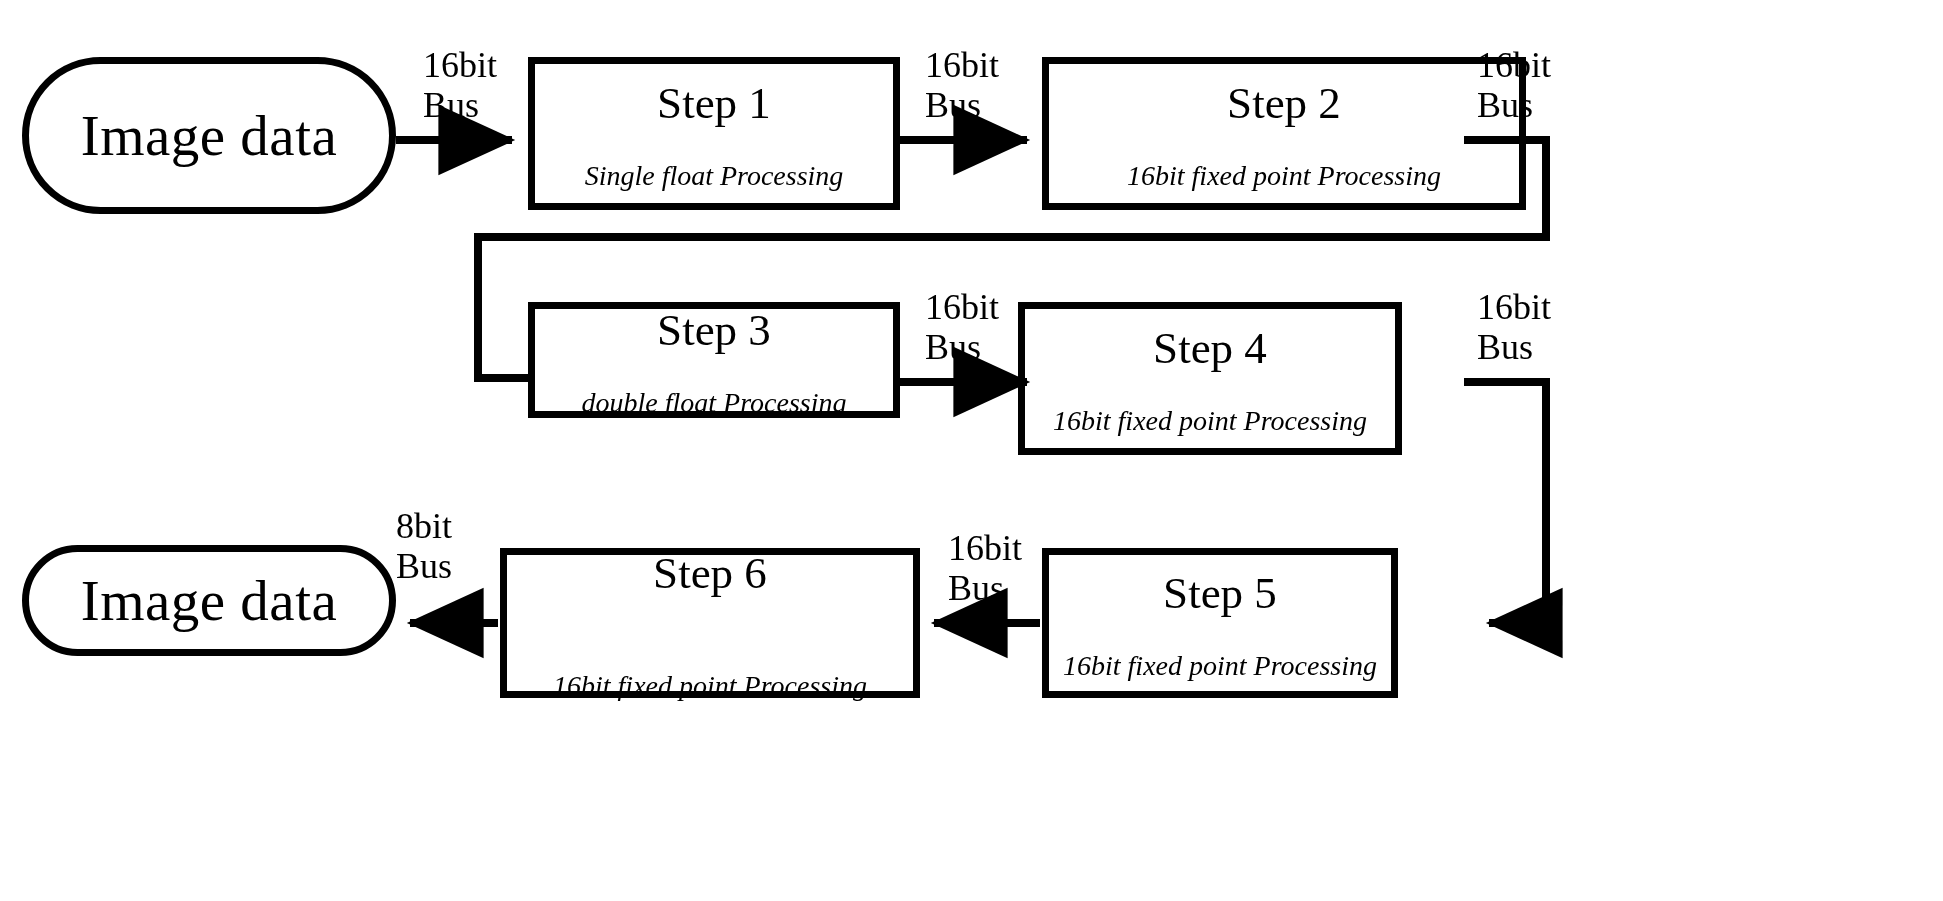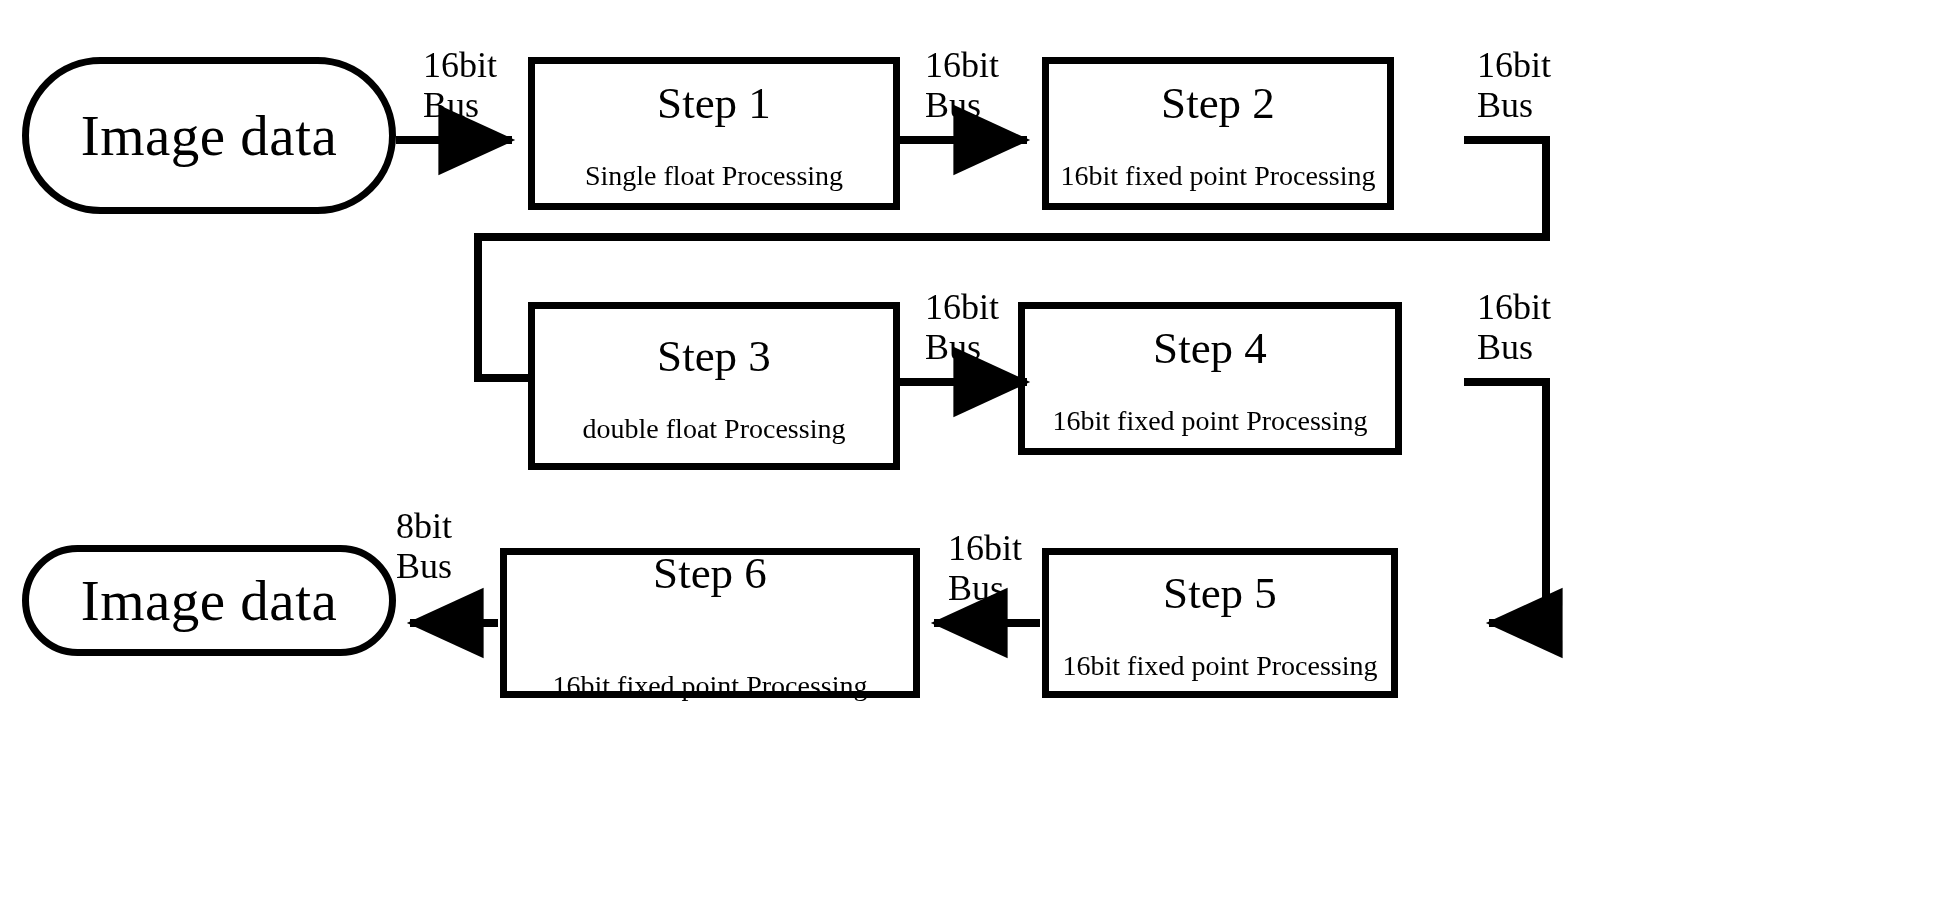--- a/index.html
+++ b/index.html
@@ -43,20 +43,21 @@
   }
   .process .node-title {
     font-size: 45px;
     line-height: 1.0;
     margin-top: 4px;
   }
   .process .node-sub {
     font-size: 28px;
     line-height: 1.0;
     margin-top: 36px;
+    font-style: italic;
   }
   .edge-label {
     position: absolute;
     font-size: 36px;
     line-height: 1.12;
     text-align: left;
     white-space: pre-line;
     letter-spacing: 0px;
   }
 </style>
@@ -95,26 +96,26 @@
 
   <div class="node terminal" style="left:22px; top:57px; width:374px; height:157px;">
     <div class="node-title">Image data</div>
   </div>
 
   <div class="node process" style="left:528px; top:57px; width:372px; height:153px;">
     <div class="node-title">Step 1</div>
     <div class="node-sub">Single float Processing</div>
   </div>
 
-  <div class="node process" style="left:1042px; top:57px; width:352px; height:153px;">
+  <div class="node process" style="left:1042px; top:57px; width:484px; height:153px;">
     <div class="node-title">Step 2</div>
     <div class="node-sub">16bit fixed point Processing</div>
   </div>
 
-  <div class="node process" style="left:528px; top:302px; width:372px; height:168px;">
+  <div class="node process" style="left:528px; top:302px; width:372px; height:116px;">
     <div class="node-title">Step 3</div>
     <div class="node-sub">double float Processing</div>
   </div>
 
   <div class="node process" style="left:1018px; top:302px; width:384px; height:153px;">
     <div class="node-title">Step 4</div>
     <div class="node-sub">16bit fixed point Processing</div>
   </div>
 
   <div class="node process" style="left:1042px; top:548px; width:356px; height:150px;">

